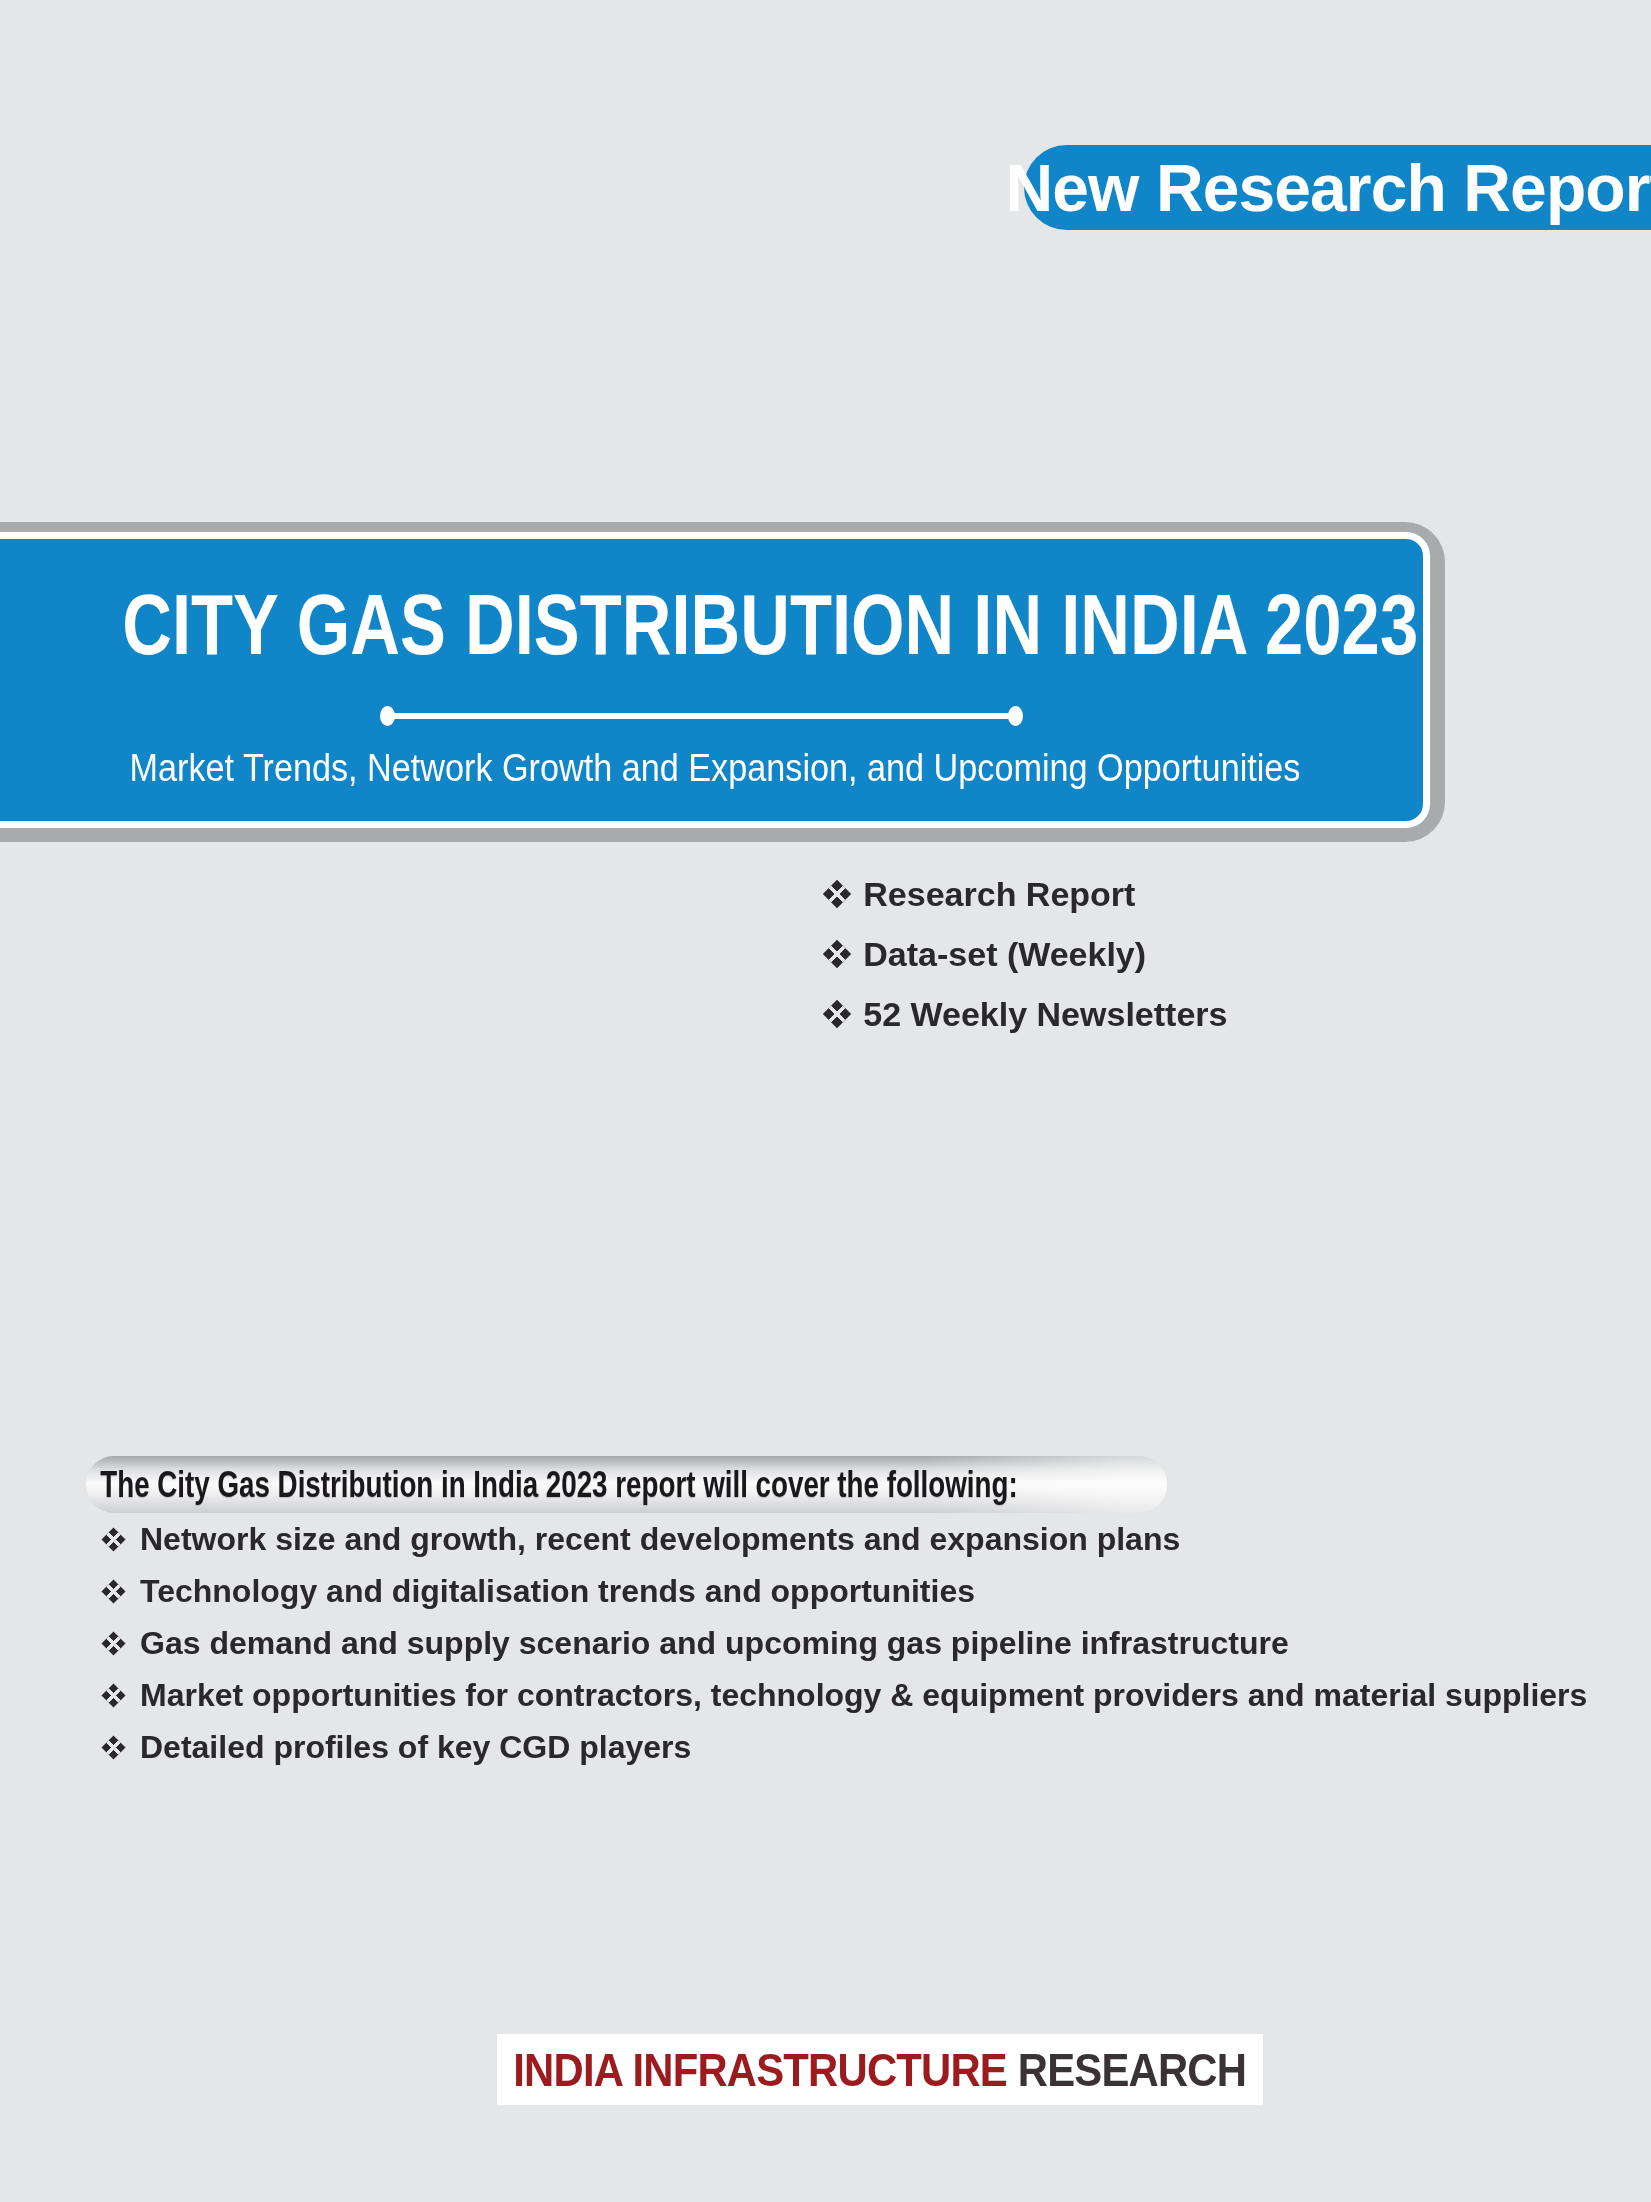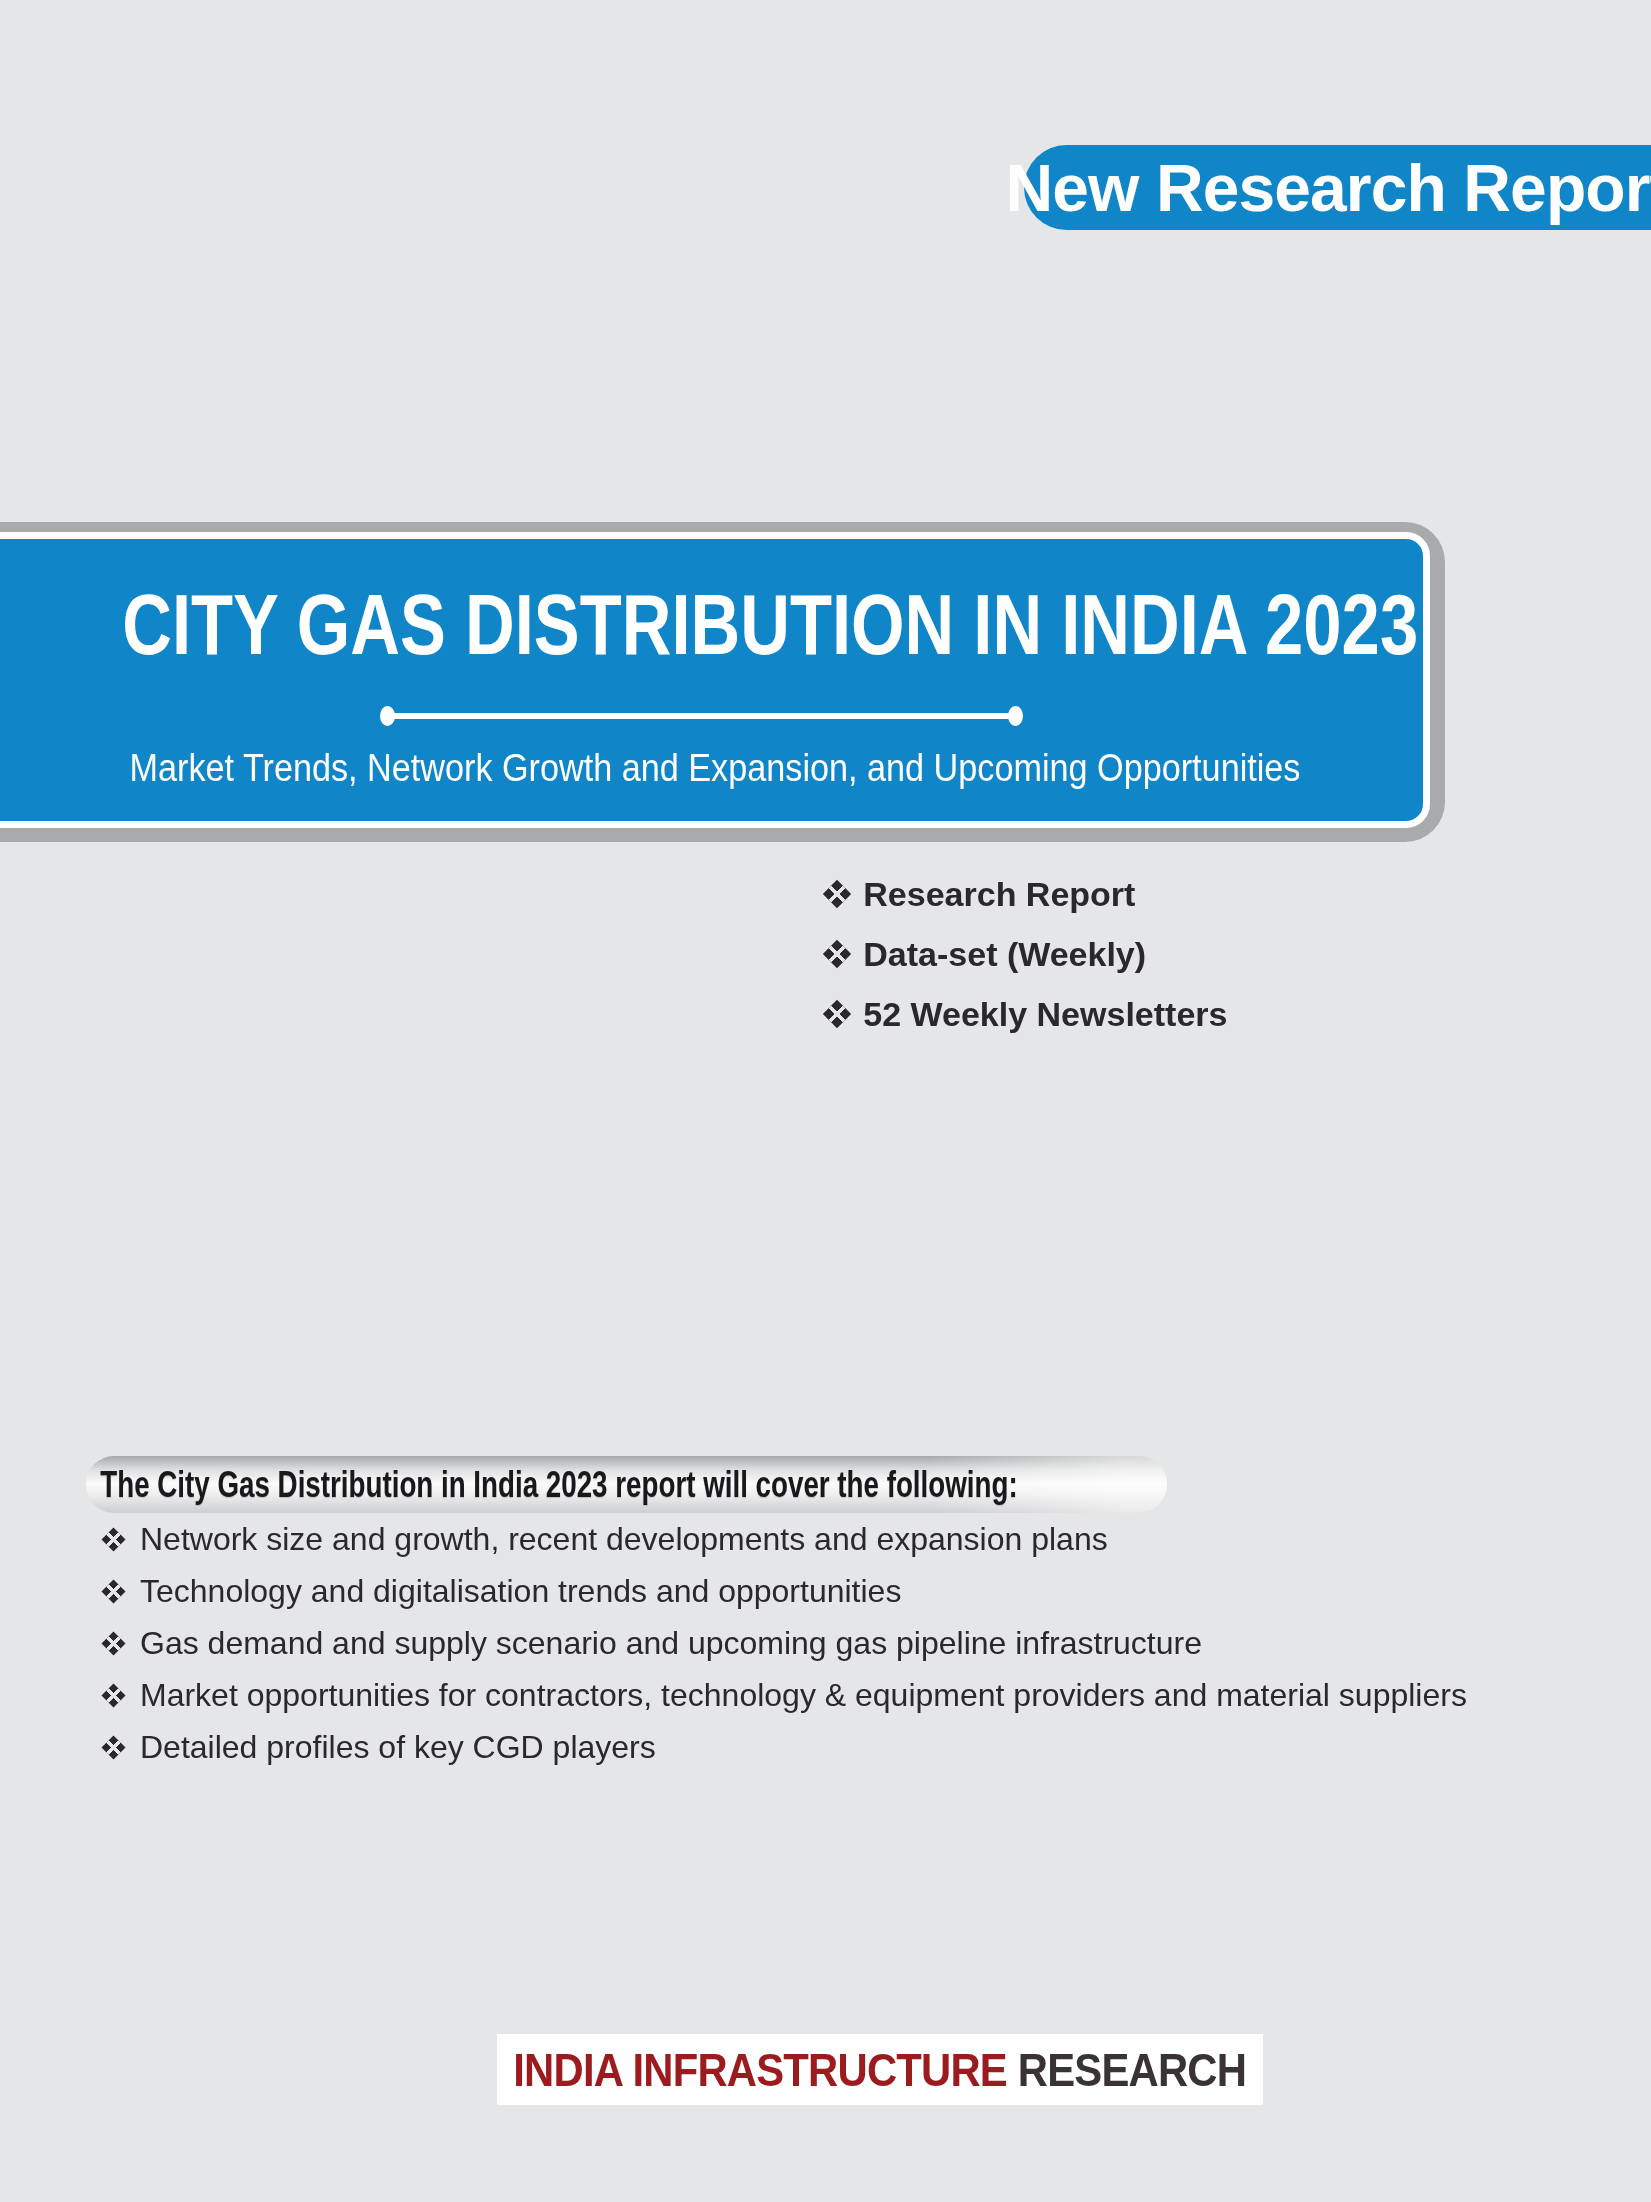--- a/index.html
+++ b/index.html
@@ -77,21 +77,21 @@
   .coverage-heading-label{
     padding-left:19px;white-space:nowrap;
     color:#1a181b;font-size:37px;font-weight:700;
     transform:scaleX(0.75);transform-origin:left center;
     text-shadow:0 0.9px 0.9px rgba(0,0,0,0.18);
   }
   .coverage-list{position:absolute;left:105px;top:1513px;}
   .coverage-list .row{display:flex;align-items:center;height:52px;gap:18px;}
   .coverage-list .diamond-icon{width:17px;height:17px;}
   .coverage-list .row-label{
-    color:#2a282a;font-size:32px;font-weight:400;white-space:nowrap;
+    color:#2a282a;font-size:32px;font-weight:700;white-space:nowrap;
   }
   
   .logo-box{
     position:absolute;left:497px;top:2034px;width:766px;height:71px;
     background:#ffffff;
     display:flex;align-items:center;justify-content:center;
   }
   .logo-text{
     white-space:nowrap;font-size:47px;font-weight:700;letter-spacing:-0.9px;
     transform:scaleX(0.89);transform-origin:center;

